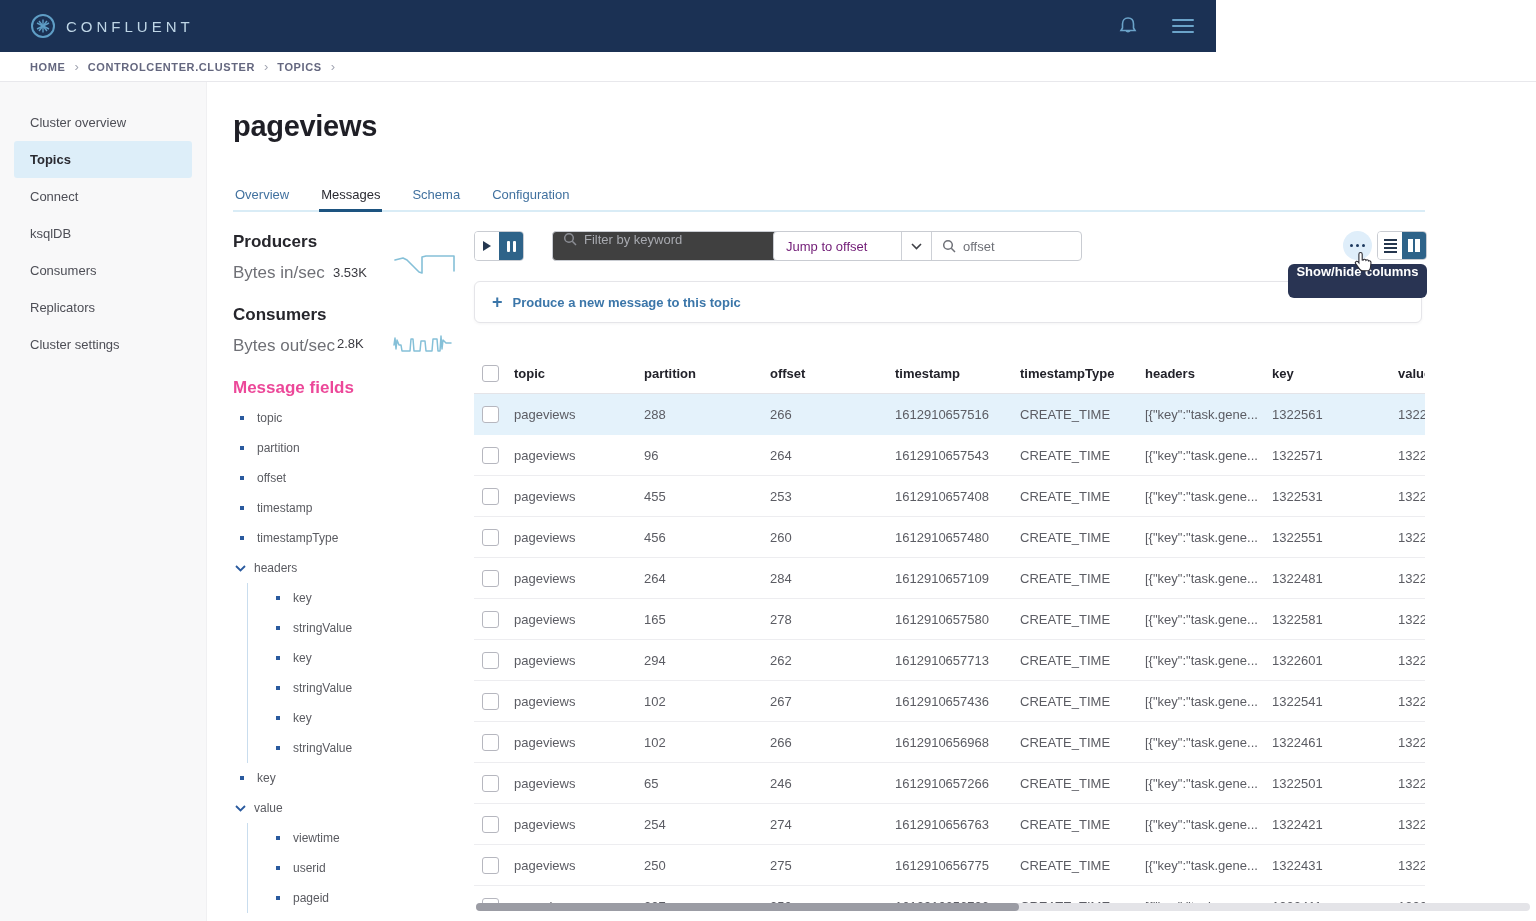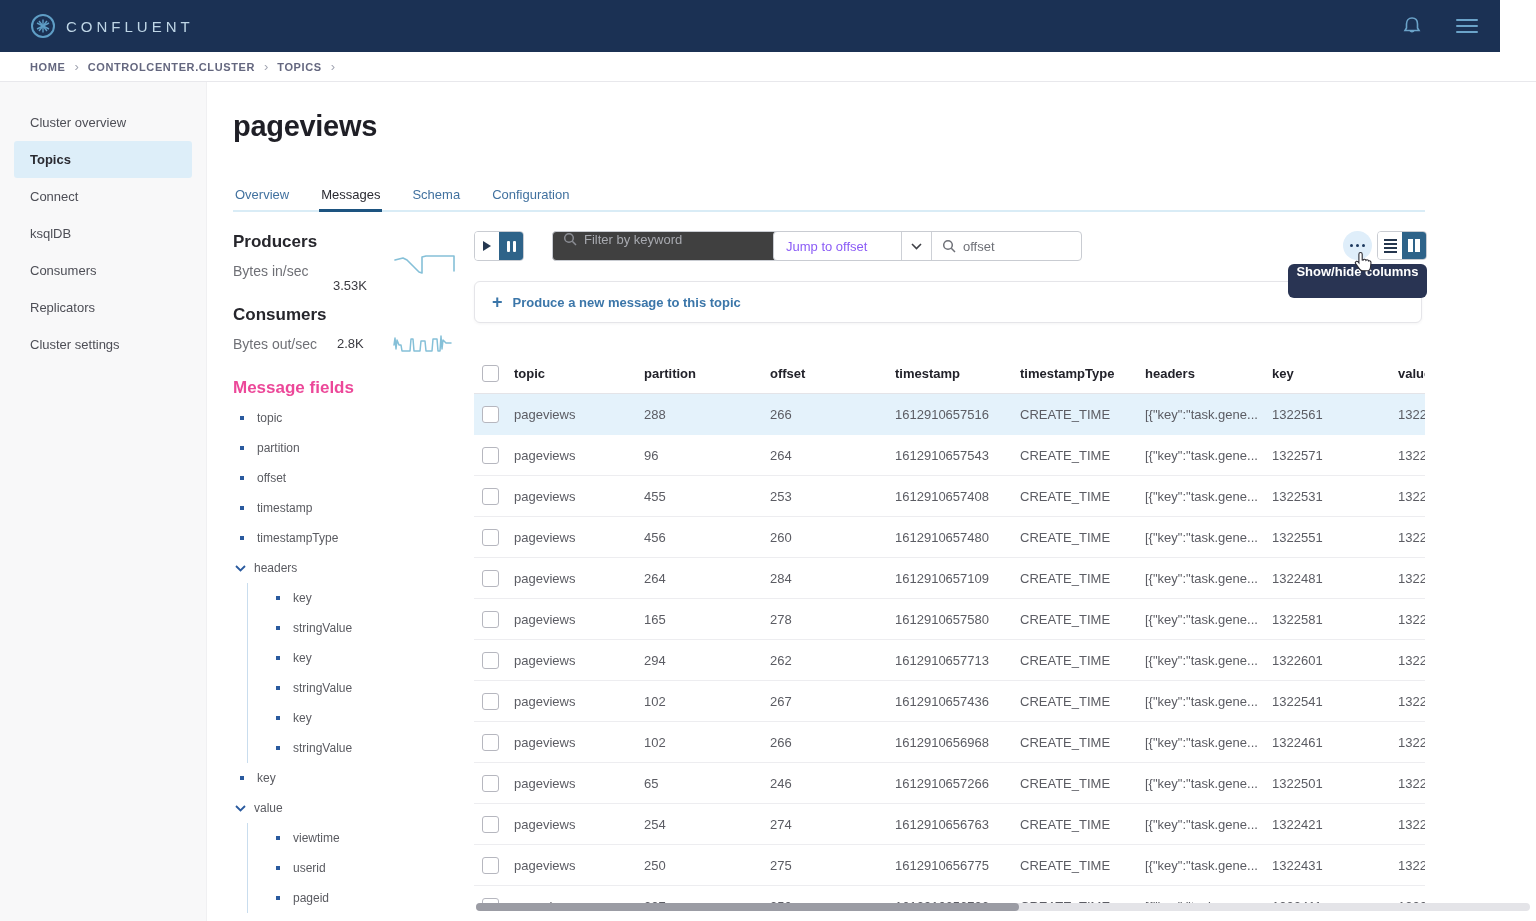--- a/index.html
+++ b/index.html
@@ -1,20 +1,20 @@
 <!DOCTYPE html>
 <html><head>
 <meta charset="utf-8">
 <style>
   * { margin:0; padding:0; box-sizing:border-box; }
   html,body { width:1536px; height:921px; overflow:hidden; background:#fff;
     font-family:"Liberation Sans","DejaVu Sans",sans-serif; }
 
   
-  #navbar { position:absolute; top:0; left:0; width:1500px; height:52px; background:#1b3154;
+  #navbar { position:absolute; top:0; left:0; width:1216px; height:52px; background:#1b3154;
     display:flex; align-items:center; }
   #brand { display:flex; align-items:center; gap:10px; margin-left:30px; }
   #brand-text { color:#bfd6e6; font-size:15px; letter-spacing:4px; font-weight:400; }
   #nav-right { position:absolute; right:22px; top:0; height:52px; display:flex; align-items:center; gap:34px; }
   #bell-icon svg { display:block; }
   #hamburger-icon { display:flex; flex-direction:column; gap:4px; cursor:pointer; }
   #hamburger-icon span { display:block; width:22px; height:2px; background:#6ba3c9; border-radius:1px; }
 
   
   #breadcrumb-bar { position:absolute; top:52px; left:0; width:1536px; height:30px; background:#fff;
@@ -33,21 +33,21 @@
   
   #page-title { position:absolute; left:233px; top:110px; font-size:29px; font-weight:bold;
     color:#1f1f26; letter-spacing:-.3px; }
   #tabs { position:absolute; left:233px; top:181px; width:1192px; height:31px;
     border-bottom:2px solid #d9ecf6; display:flex; gap:28px; }
   .tab { font-size:13px; font-weight:normal; color:#41719f; cursor:pointer; padding:6px 2px 10px 2px; }
   .tab.active { color:#2a2a31; border-bottom:3px solid #1d5480; margin-bottom:-2px; }
 
   
   .metric-heading { position:absolute; font-size:17px; font-weight:bold; color:#26262c; }
-  .metric-label { position:absolute; font-size:14px; color:#6f7076; }
+  .metric-label { position:absolute; font-size:17px; color:#6f7076; }
   .metric-value { position:absolute; font-size:13px; color:#3a3a40; }
   .sparkline { position:absolute; }
 
   
   #fields-heading { position:absolute; left:233px; top:378px; font-size:17px; font-weight:bold; color:#ec4899; }
   #tree { position:absolute; left:233px; top:403px; width:230px; }
   .tree-item { height:30px; display:flex; align-items:center; font-size:12px; color:#5a5b61; cursor:default; }
   .tree-item .bullet { width:4px; height:4px; background:#2a5a9e; display:inline-block; margin-right:13px; flex:none; }
   .tree-item .chev { margin-right:8px; flex:none; display:flex; }
   .tree-item.d0 { padding-left:7px; }
@@ -62,21 +62,21 @@
   #pause-btn { width:24px; background:#2e6389; display:flex; align-items:center; justify-content:center; gap:3px; cursor:pointer; }
   #pause-btn i { width:3px; height:11px; background:#fff; border-radius:1px; }
 
   .search-icon { flex:none; margin-right:7px; display:flex; }
   #filter-input { position:absolute; left:532px; top:231px; width:228px; height:30px;
     border:1px solid #c9ccd2; border-radius:4px; background:#404040; display:flex; padding:0 10px;margin-left:20px; }
   #filter-input .ph, .ph { font-size:13px; color:#a7a9af; }
 
   #jump-group { position:absolute; left:773px; top:231px; width:309px; height:30px;
     border:1px solid #c9ccd2; border-radius:4px; background:#fff; display:flex; align-items:center; }
-  #jump-label { font-size:13px; color:#8b5cf6; padding:0 12px; width:127px; }
+  #jump-label { font-size:13px; color:#701a75; padding:0 12px; width:127px; }
   #jump-chevron { width:31px; height:100%; border-left:1px solid #cdd0d6; border-right:1px solid #cdd0d6;
     display:flex; align-items:center; justify-content:center; cursor:pointer; }
   #offset-input { flex:1; display:flex; align-items:center; padding:0 10px; cursor:text; }
   #offset-input .ph2 { font-size:13px; color:#6e7077; }
 
   #ellipsis-btn { position:absolute; left:1343px; top:231px; width:29px; height:29px; border-radius:50%;
     background:#dfeefa; display:flex; align-items:center; justify-content:center; gap:3px; cursor:pointer; }
   #ellipsis-btn i { width:3px; height:3px; border-radius:50%; background:#1e3a5f; }
 
   #view-toggle { position:absolute; left:1377px; top:231px; height:29px; display:flex;
@@ -174,21 +174,21 @@
 <div id="page-title">pageviews</div>
 <div id="tabs">
     <div class="tab">Overview</div>
     <div class="tab active">Messages</div>
     <div class="tab">Schema</div>
     <div class="tab">Configuration</div>
   </div>
 
 <div class="metric-heading" style="left:233px; top:232px;">Producers</div>
 <div class="metric-label" style="left:233px; top:263px;">Bytes in/sec</div>
-<div class="metric-value" style="left:333px; top:278px;">3.53K</div>
+<div class="metric-value" style="left:333px; top:265px;">3.53K</div>
 <svg class="sparkline" style="left:392px; top:250px;" width="66" height="30" viewBox="0 0 66 30">
   <polyline points="3,10 11,8 15,10 22,17 27,22 30,23 30,7 34,6 62,6 62,21" fill="none" stroke="#85c0d8" stroke-width="1.6" stroke-linejoin="round" stroke-linecap="round"></polyline>
 </svg>
 
 <div class="metric-heading" style="left:233px; top:305px;">Consumers</div>
 <div class="metric-label" style="left:233px; top:336px;">Bytes out/sec</div>
 <div class="metric-value" style="left:337px; top:336px;">2.8K</div>
 <svg class="sparkline" style="left:392px; top:330px;" width="62" height="28" viewBox="0 0 62 28">
   <polyline points="2,15 3,8 4,19 5,10 7,15 9,15 10,21 18,21 19,9 21,9 22,21 28,21 29,11 33,11 34,21 40,21 41,9 45,9 46,21 48,21 49,6 50,19 51,10 54,13 59,13" fill="none" stroke="#85c0d8" stroke-width="1.5" stroke-linejoin="round" stroke-linecap="round"></polyline>
 </svg>

